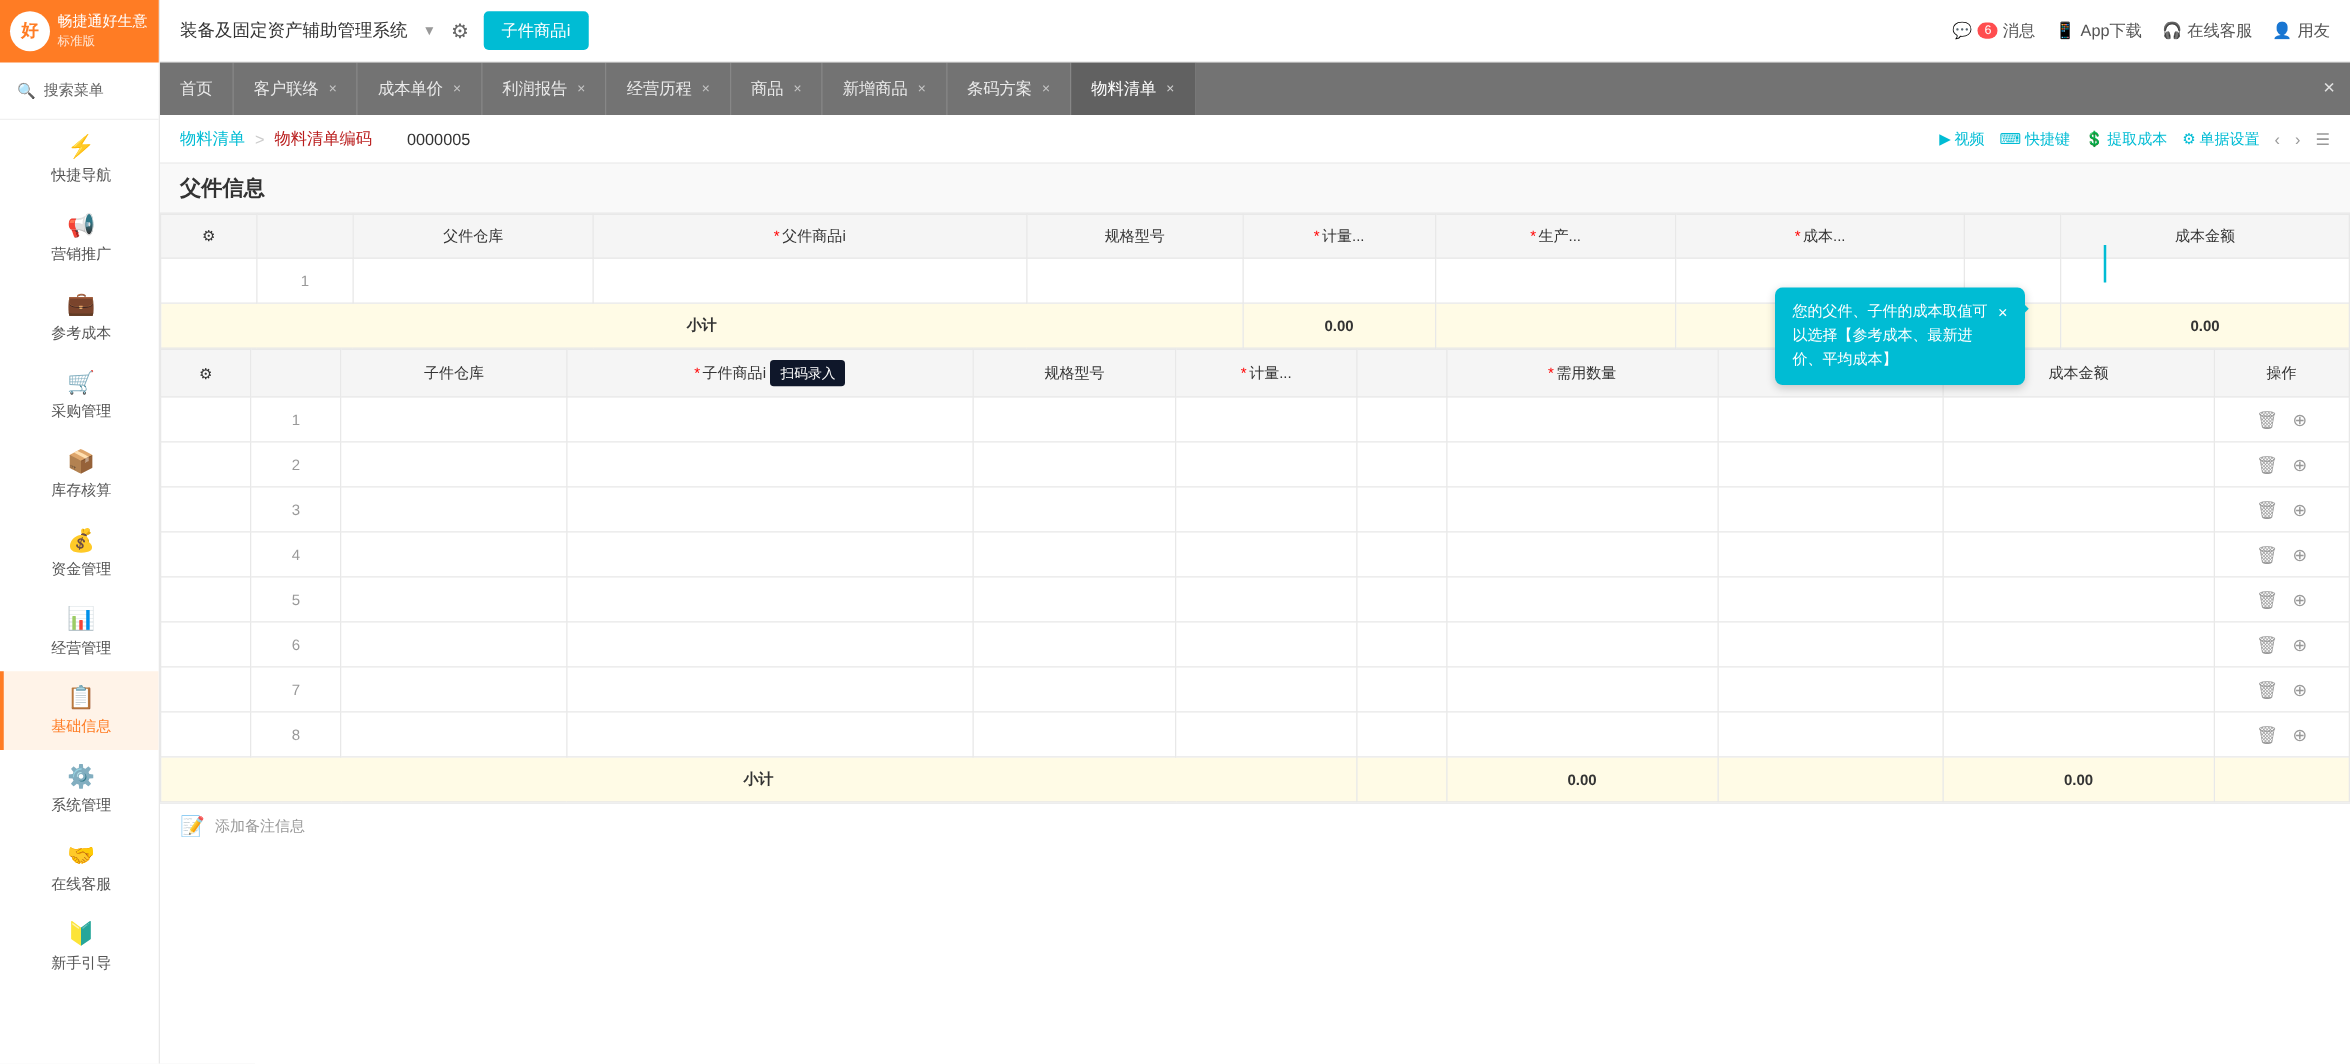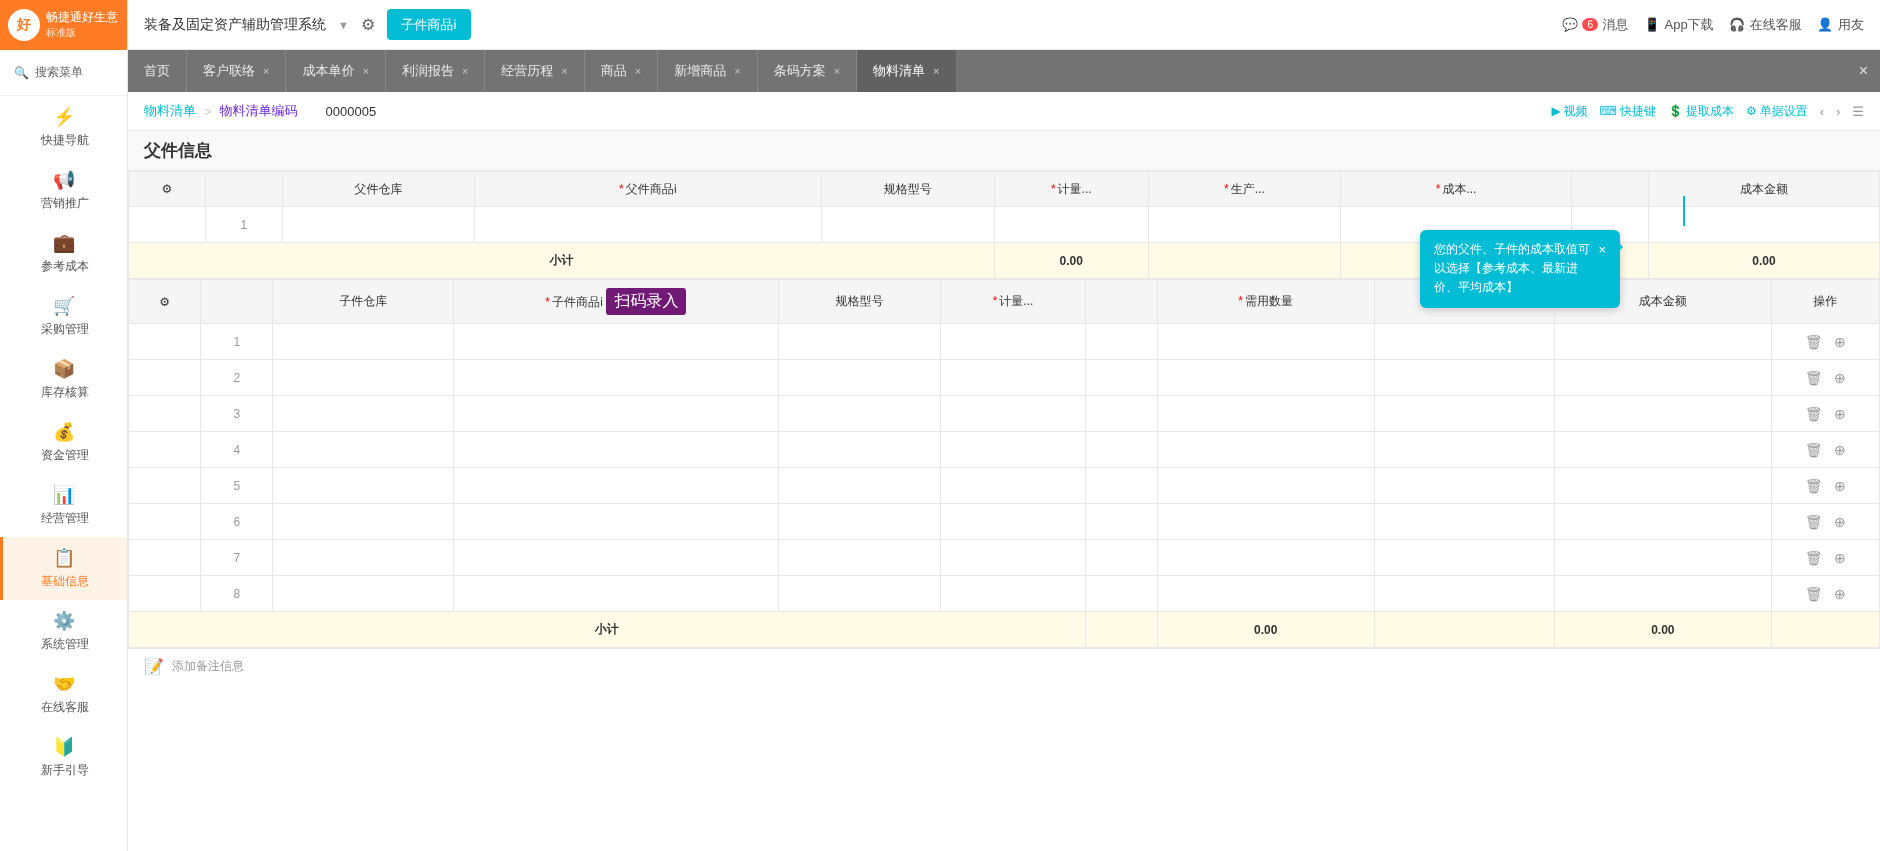--- a/index.html
+++ b/index.html
@@ -214,21 +214,21 @@
       align-items: center;
       gap: 8px;
     }
     .breadcrumb-item {
       color: #00bcd4;
       cursor: pointer;
       font-size: 13px;
     }
     .breadcrumb-sep { color: #ccc; }
     .breadcrumb-current {
-      color: #6d28d9;
+      color: #b91c1c;
       font-size: 13px;
     }
     .page-header-code {
       margin-left: 20px;
       color: #333;
       font-size: 13px;
     }
     .page-header-actions {
       margin-left: auto;
       display: flex;
@@ -294,26 +294,26 @@
     .spec-col { width: 90px; }
     .unit-col { width: 80px; margin-top: 16px; }
     .prod-col { width: 100px; }
     .cost-col { width: 120px; }
     .qty-col { width: 120px; }
     .price-col { width: 100px; }
     .amount-col { width: 120px; }
     .ops-col { width: 60px; }
 
     .scan-btn {
-      background: #701a75;
+      background: #0f172a;
       color: #fff;
       border: none;
       border-radius: 3px;
       padding: 3px 8px;
-      font-size: 16px;
+      font-size: 11px;
       cursor: pointer;
     }
 
     .op-btn {
       background: none;
       border: none;
       cursor: pointer;
       color: #999;
       font-size: 14px;
       padding: 2px 4px;

